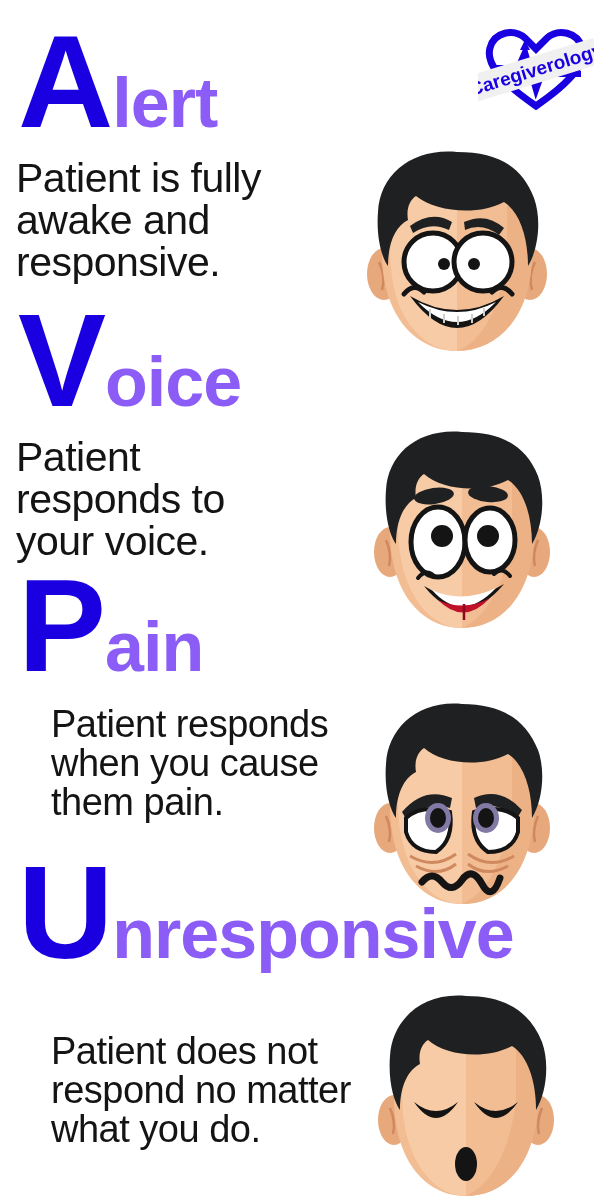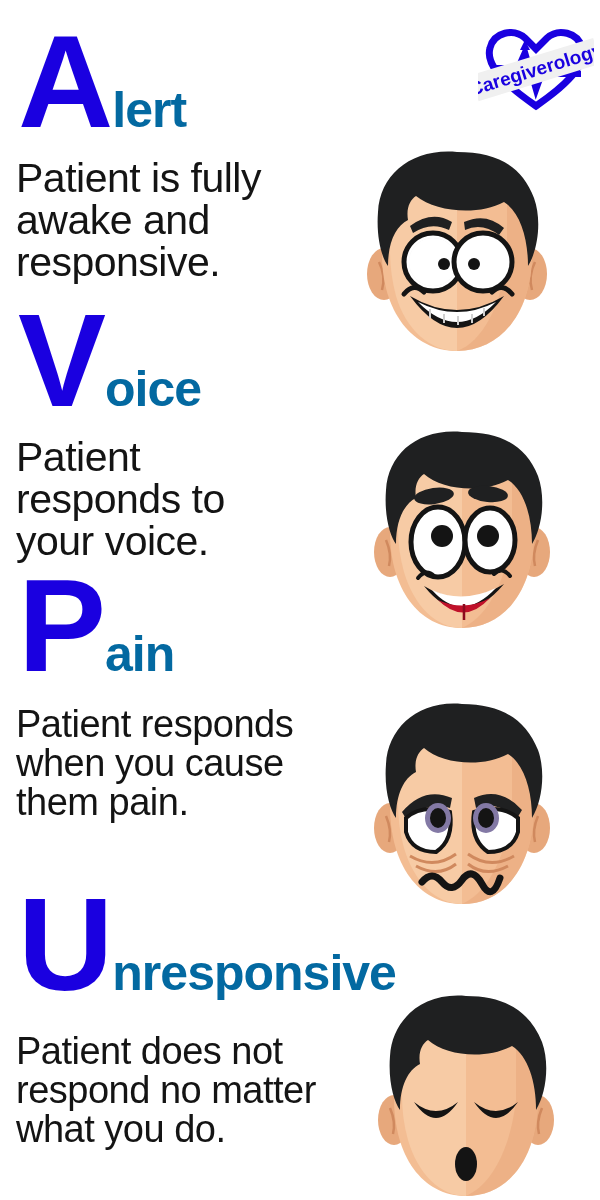--- a/index.html
+++ b/index.html
@@ -39,36 +39,36 @@
     font-weight: bold;
     letter-spacing: -1px;
   }
   .heading .big {
     color: #1a00e0;
     font-size: 132px;
     line-height: 1;
     vertical-align: baseline;
   }
   .heading .rest {
-    color: #0369a1;
-    font-size: 50px;
+    color: #8b5cf6;
+    font-size: 70px;
     line-height: 1;
     vertical-align: baseline;
   }
 
   .body-text {
     position: absolute;
     left: 16px;
     color: #141414;
     font-size: 41px;
     line-height: 1.02;
     font-weight: normal;
     letter-spacing: -0.5px;
   }
-  .body-text.wide { font-size: 38px; }
+  .body-text.wide { font-size: 38px; margin-left: 35px; }
 
   
   .face { position: absolute; }
   .face svg { display: block; }
 </style>
 </head>
 <body>
 
 <div id="poster">
 
@@ -210,21 +210,21 @@
         <path d="M54 166 q22 12 40 -2" stroke="#d0895e" stroke-width="3" fill="none"></path>
         <path d="M152 156 q-24 14 -46 -2" stroke="#d0895e" stroke-width="3" fill="none"></path>
         <path d="M146 166 q-22 12 -40 -2" stroke="#d0895e" stroke-width="3" fill="none"></path>
 
         <path d="M60 182 q10 -12 20 0 t20 -2 t20 4 t18 -6" stroke="#141414" stroke-width="7" fill="none" stroke-linecap="round"></path>
       </svg>
     </div>
   </div>
 
   <div class="section" style="top:0;">
-    <div class="heading" style="top:879px;">
+    <div class="heading" style="top:847px;">
       <span class="big">U</span><span class="rest">nresponsive</span>
     </div>
     <div class="body-text wide" style="top:1032px;">
       <div>Patient does not</div>
       <div>respond no matter</div>
       <div>what you do.</div>
     </div>
 
     <div class="face" style="left:366px; top:994px;">
       <svg width="200" height="206" viewBox="0 0 200 206" xmlns="http://www.w3.org/2000/svg">

